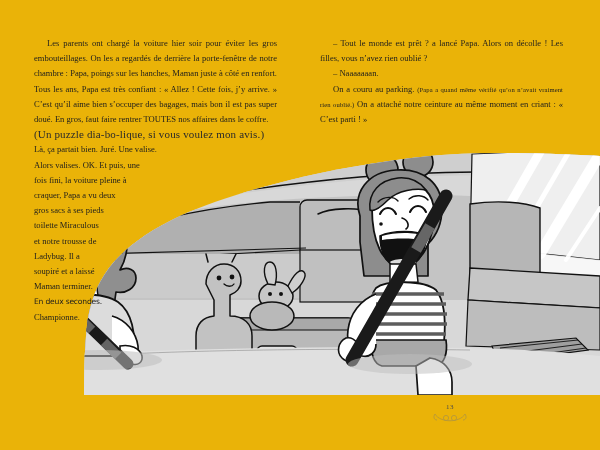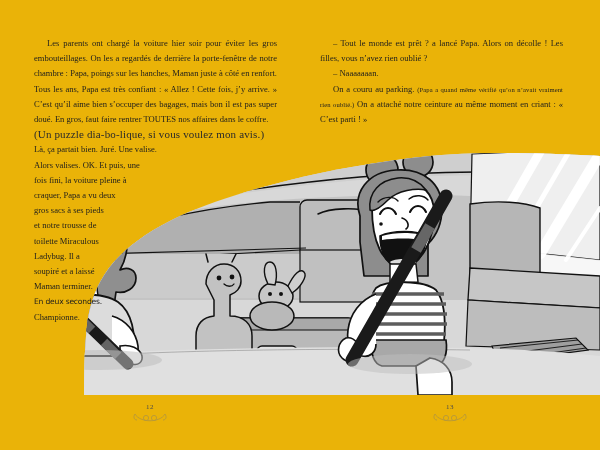--- a/index.html
+++ b/index.html
@@ -305,39 +305,29 @@
 
   <div id="page-left" class="page">
     <div class="text-col">
       <p class="para-indent">Les parents ont chargé la voiture hier soir pour éviter les gros embouteillages. On les a regardés de derrière la porte-fenêtre de notre chambre : Papa, poings sur les hanches, Maman juste à côté en renfort. Tous les ans, Papa est très confiant : « Allez ! Cette fois, j’y arrive. » C’est qu’il aime bien s’occuper des bagages, mais bon il est pas super doué. En gros, faut faire rentrer TOUTES nos affaires dans le coffre.</p>
       <p class="aside">(Un puzzle dia-bo-lique, si vous voulez mon avis.)</p>
       <p class="narrow">Là, ça partait bien. Juré. Une valise.</p>
       <p class="narrow">Alors valises. OK. Et puis, une</p>
       <p class="narrow">fois fini, la voiture pleine à</p>
       <p class="narrow-2">craquer, Papa a vu deux</p>
       <p class="narrow-2">gros sacs à ses pieds</p>
+      <p class="narrow-3">toilette Miraculous</p>
       <p class="narrow-3">et notre trousse de</p>
-      <p class="narrow-3">toilette Miraculous</p>
       <p class="narrow-3">Ladybug. Il a</p>
       <p class="narrow-3">soupiré et a laissé</p>
       <p class="narrow-3">Maman terminer.</p>
       <p class="narrow-3 bold-line">En deux secondes.</p>
       <p class="narrow-3">Championne.</p>
     </div>
 
-    <div class="folio">
-      <span class="folio-num">12</span>
-      <svg class="folio-orn" width="34" height="13" viewBox="0 0 34 13">
-        <path d="M2,3 C7,12 27,12 32,3" fill="none" stroke="#777" stroke-width=".9"></path>
-        <circle cx="13" cy="7" r="2.6" fill="none" stroke="#777" stroke-width=".9"></circle>
-        <circle cx="21" cy="7" r="2.6" fill="none" stroke="#777" stroke-width=".9"></circle>
-        <path d="M2,3 C0,6 1,9 4,9" fill="none" stroke="#777" stroke-width=".9"></path>
-        <path d="M32,3 C34,6 33,9 30,9" fill="none" stroke="#777" stroke-width=".9"></path>
-      </svg>
-    </div>
   </div>
 
   <div id="page-right" class="page">
     <div class="text-col">
       <p class="para-indent">– Tout le monde est prêt ? a lancé Papa. Alors on décolle ! Les filles, vous n’avez rien oublié ?</p>
       <p class="para-indent">– Naaaaaaan.</p>
       <p class="para-indent"><span>On a couru au parking. </span><span class="aside-inline">(Papa a quand même vérifié qu’on n’avait vraiment rien oublié.)</span><span> On a attaché notre ceinture au même moment en criant : « C’est parti ! »</span></p>
     </div>
 
     <div class="folio">

